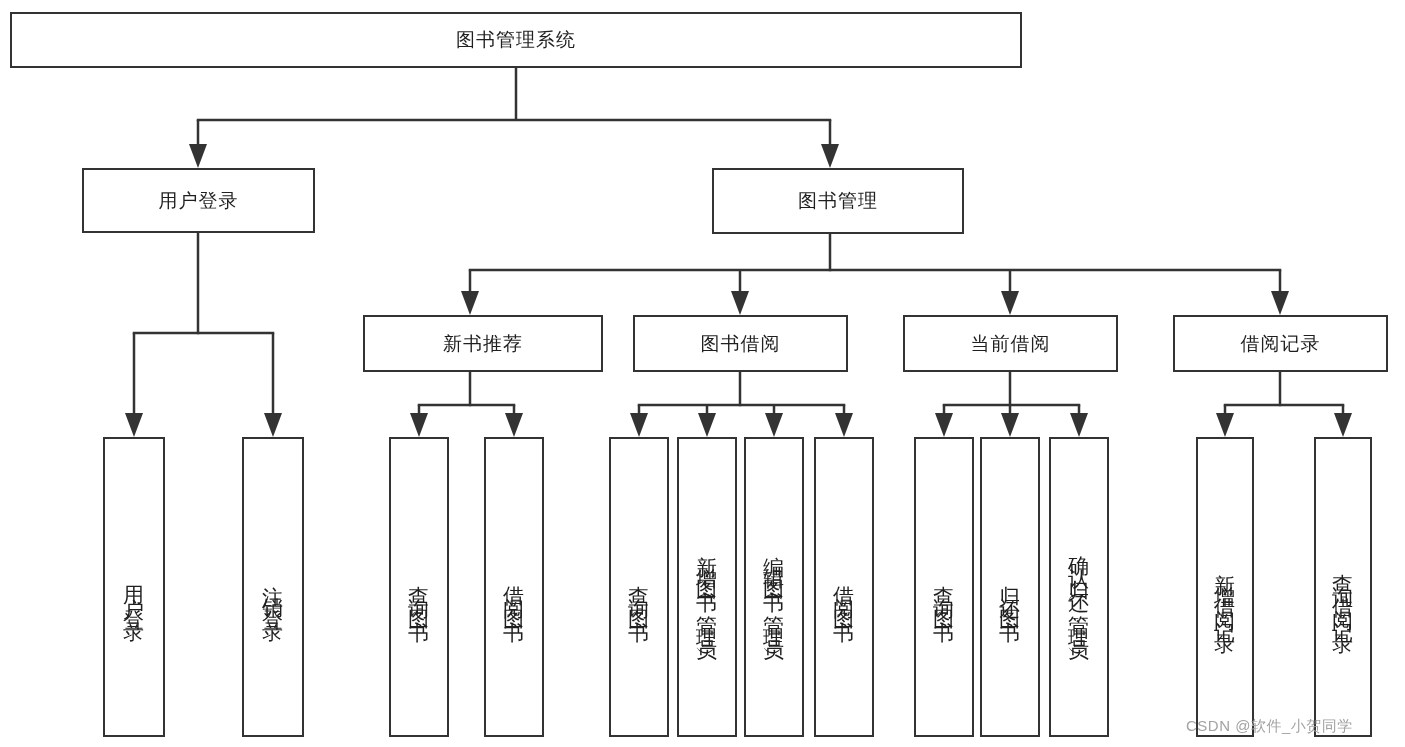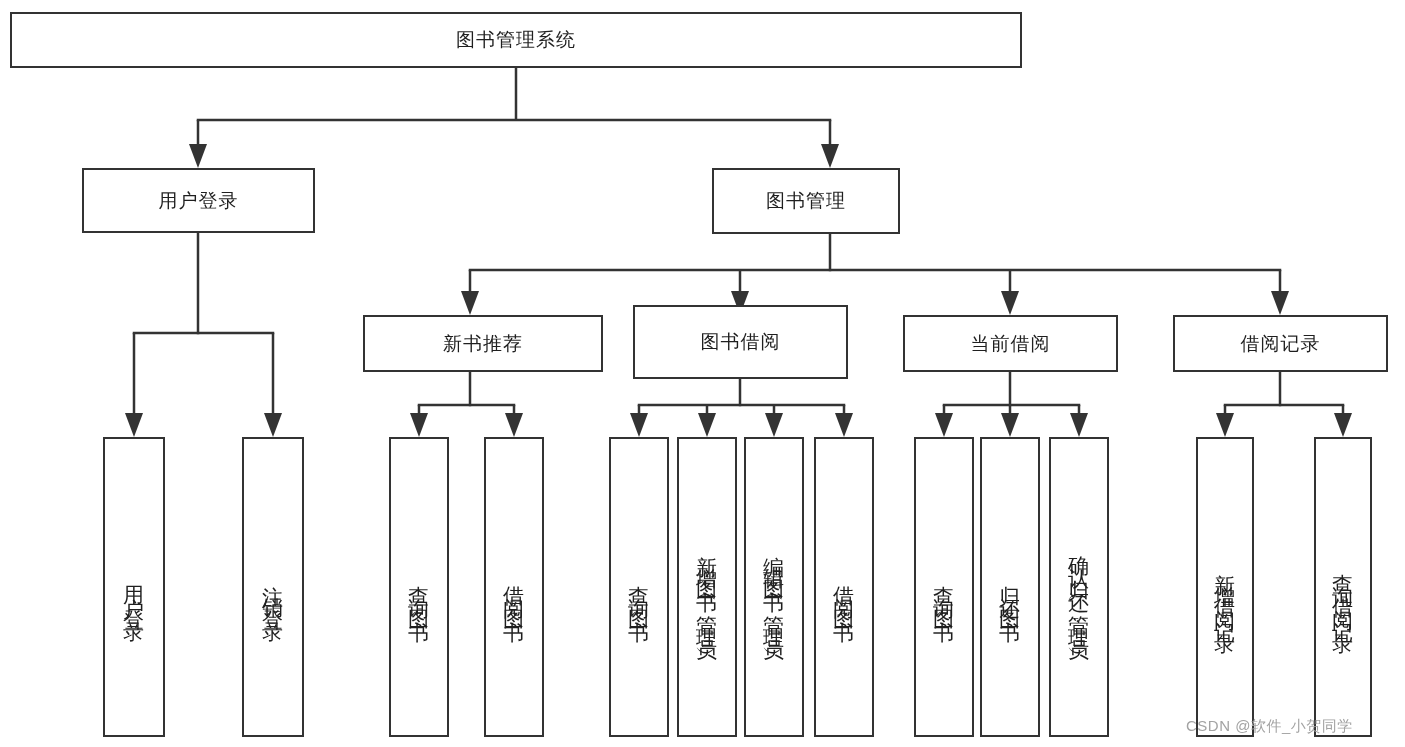--- a/index.html
+++ b/index.html
@@ -108,28 +108,28 @@
     </g>
   </svg>
 
   <div class="box" style="left:10px;top:12px;width:1012px;height:56px">
     <span class="hlabel">图书管理系统</span>
   </div>
 
   <div class="box" style="left:82px;top:168px;width:233px;height:65px">
     <span class="hlabel">用户登录</span>
   </div>
-  <div class="box" style="left:712px;top:168px;width:188px;height:66px">
+  <div class="box" style="left:712px;top:168px;width:252px;height:66px">
     <span class="hlabel">图书管理</span>
   </div>
 
   <div class="box" style="left:363px;top:315px;width:240px;height:57px">
     <span class="hlabel">新书推荐</span>
   </div>
-  <div class="box" style="left:633px;top:305px;width:215px;height:74px">
+  <div class="box" style="left:633px;top:315px;width:215px;height:57px">
     <span class="hlabel">图书借阅</span>
   </div>
   <div class="box" style="left:1173px;top:315px;width:215px;height:57px">
     <span class="hlabel">借阅记录</span>
   </div>
   <div class="box" style="left:903px;top:315px;width:215px;height:57px">
     <span class="hlabel">当前借阅</span>
   </div>
 
   <div class="box leaf" style="left:103px;top:437px;width:62px;height:300px">

